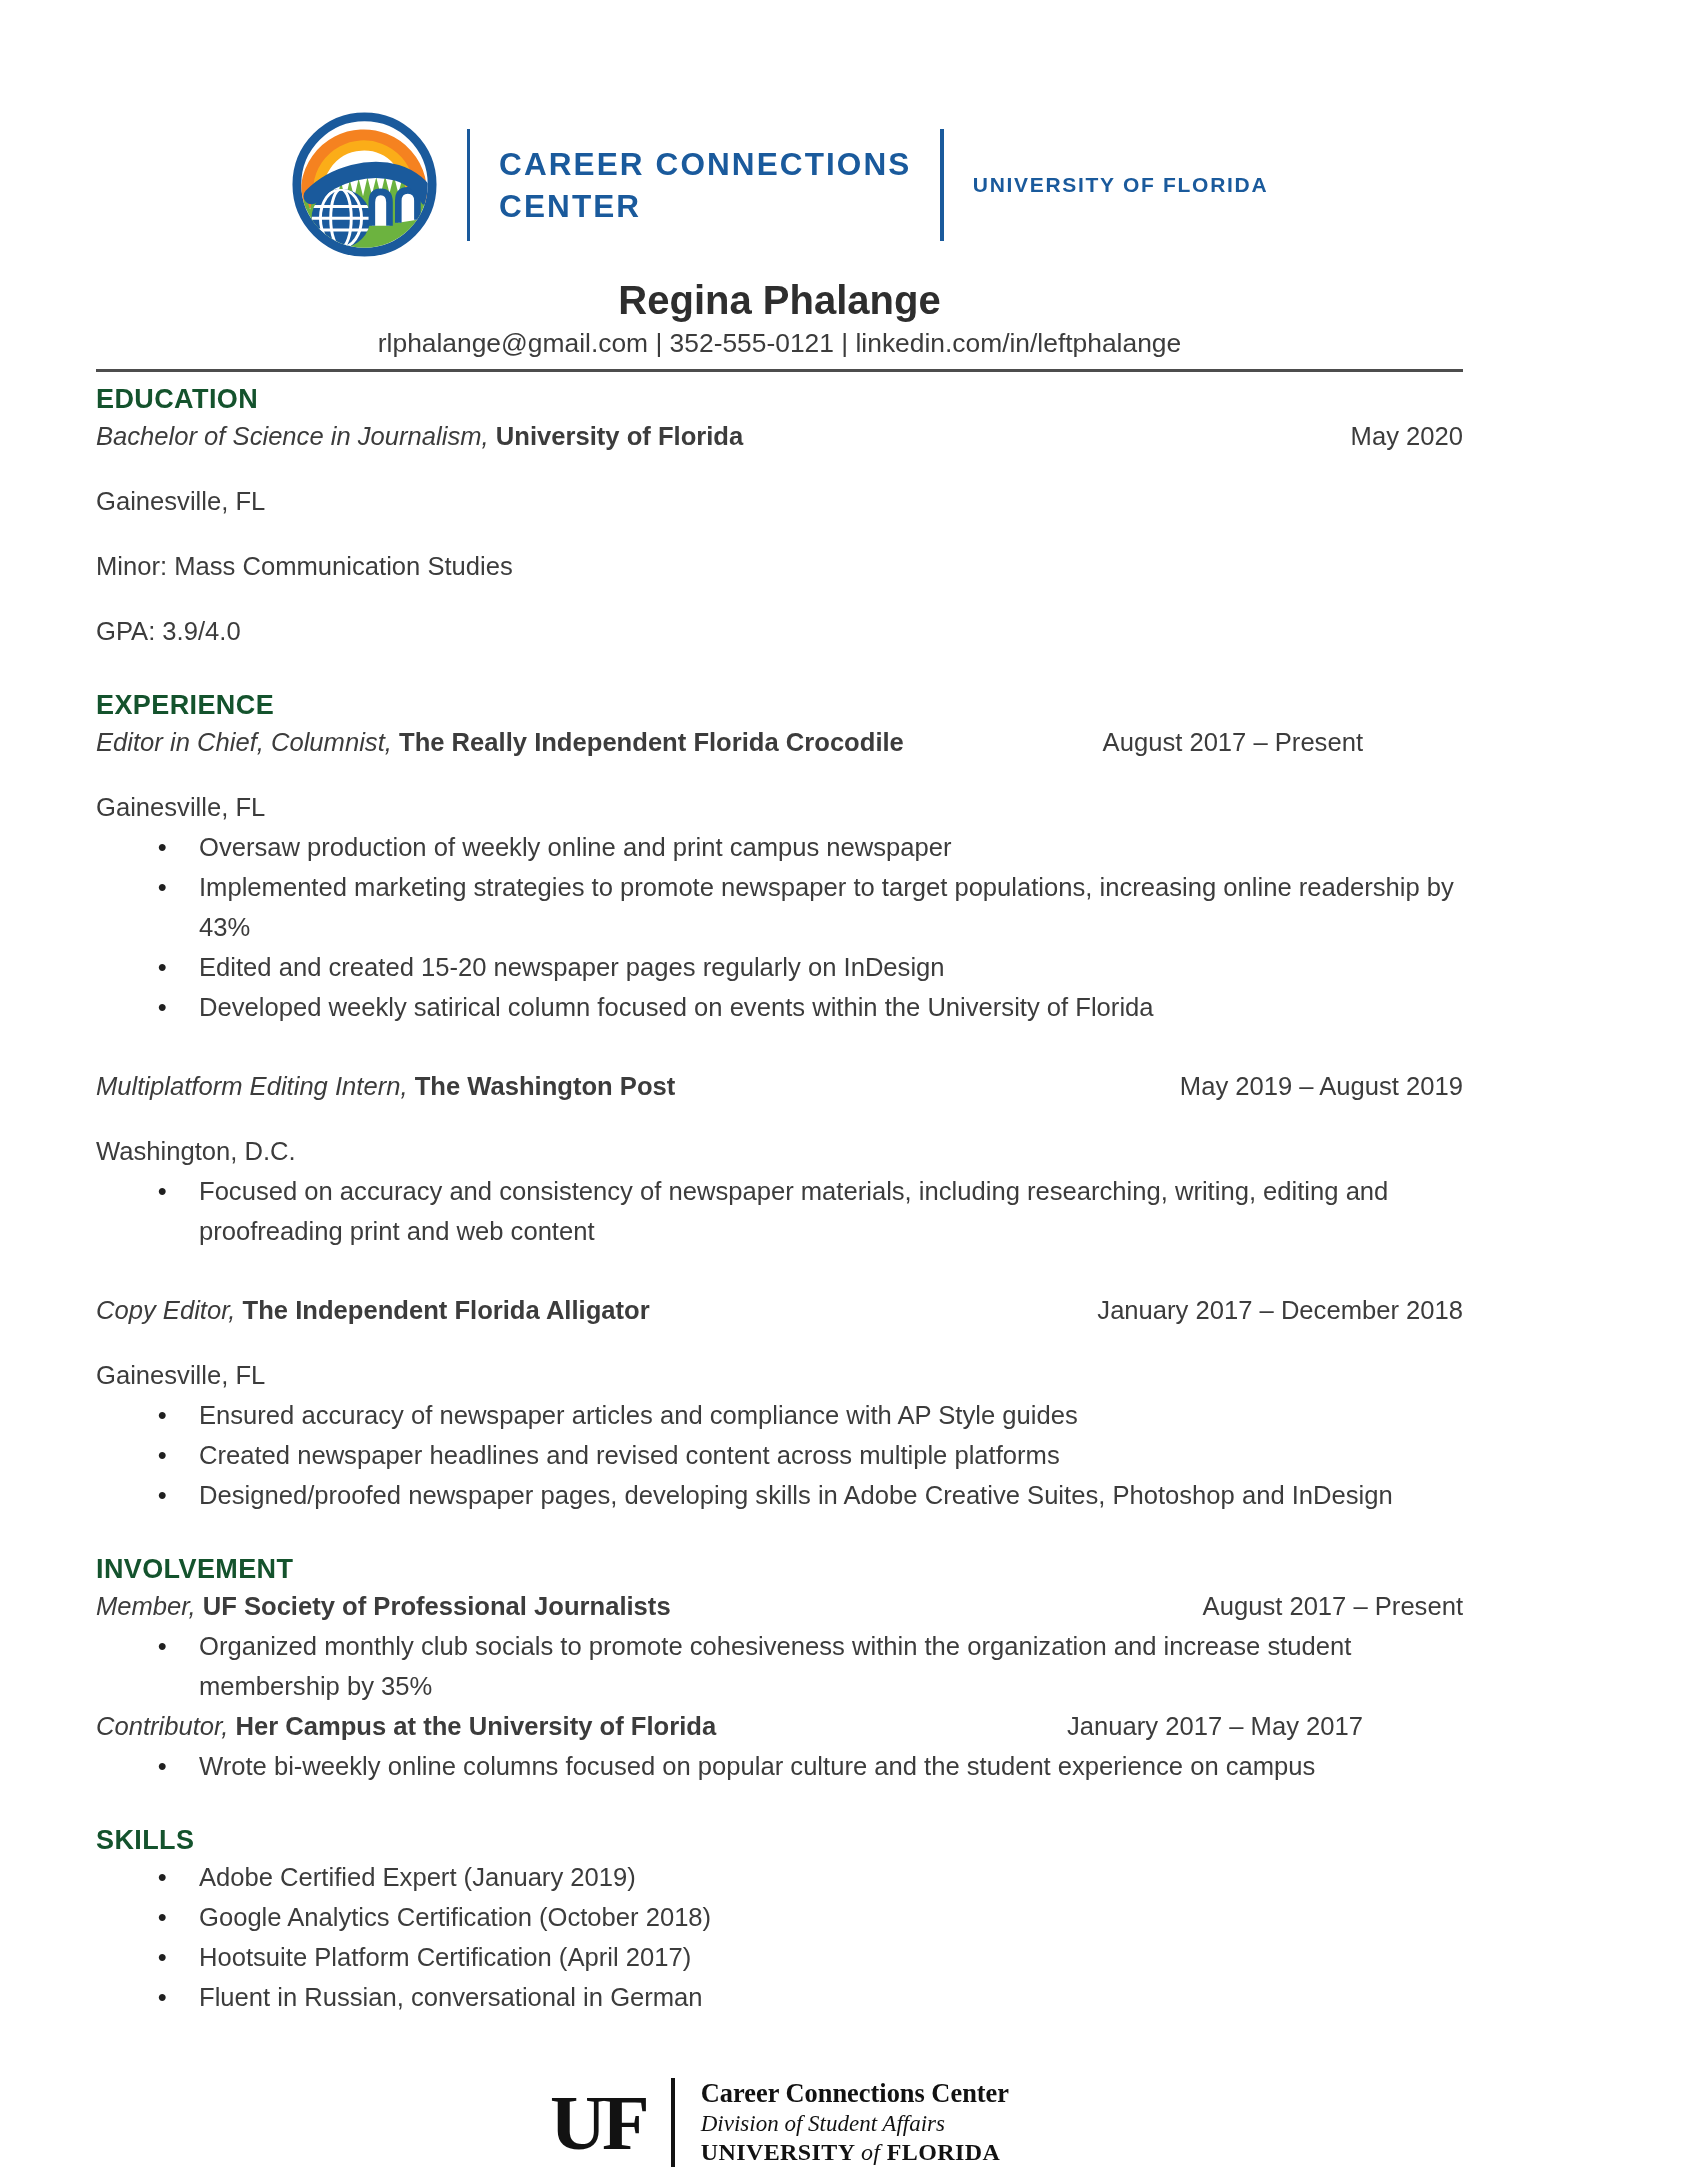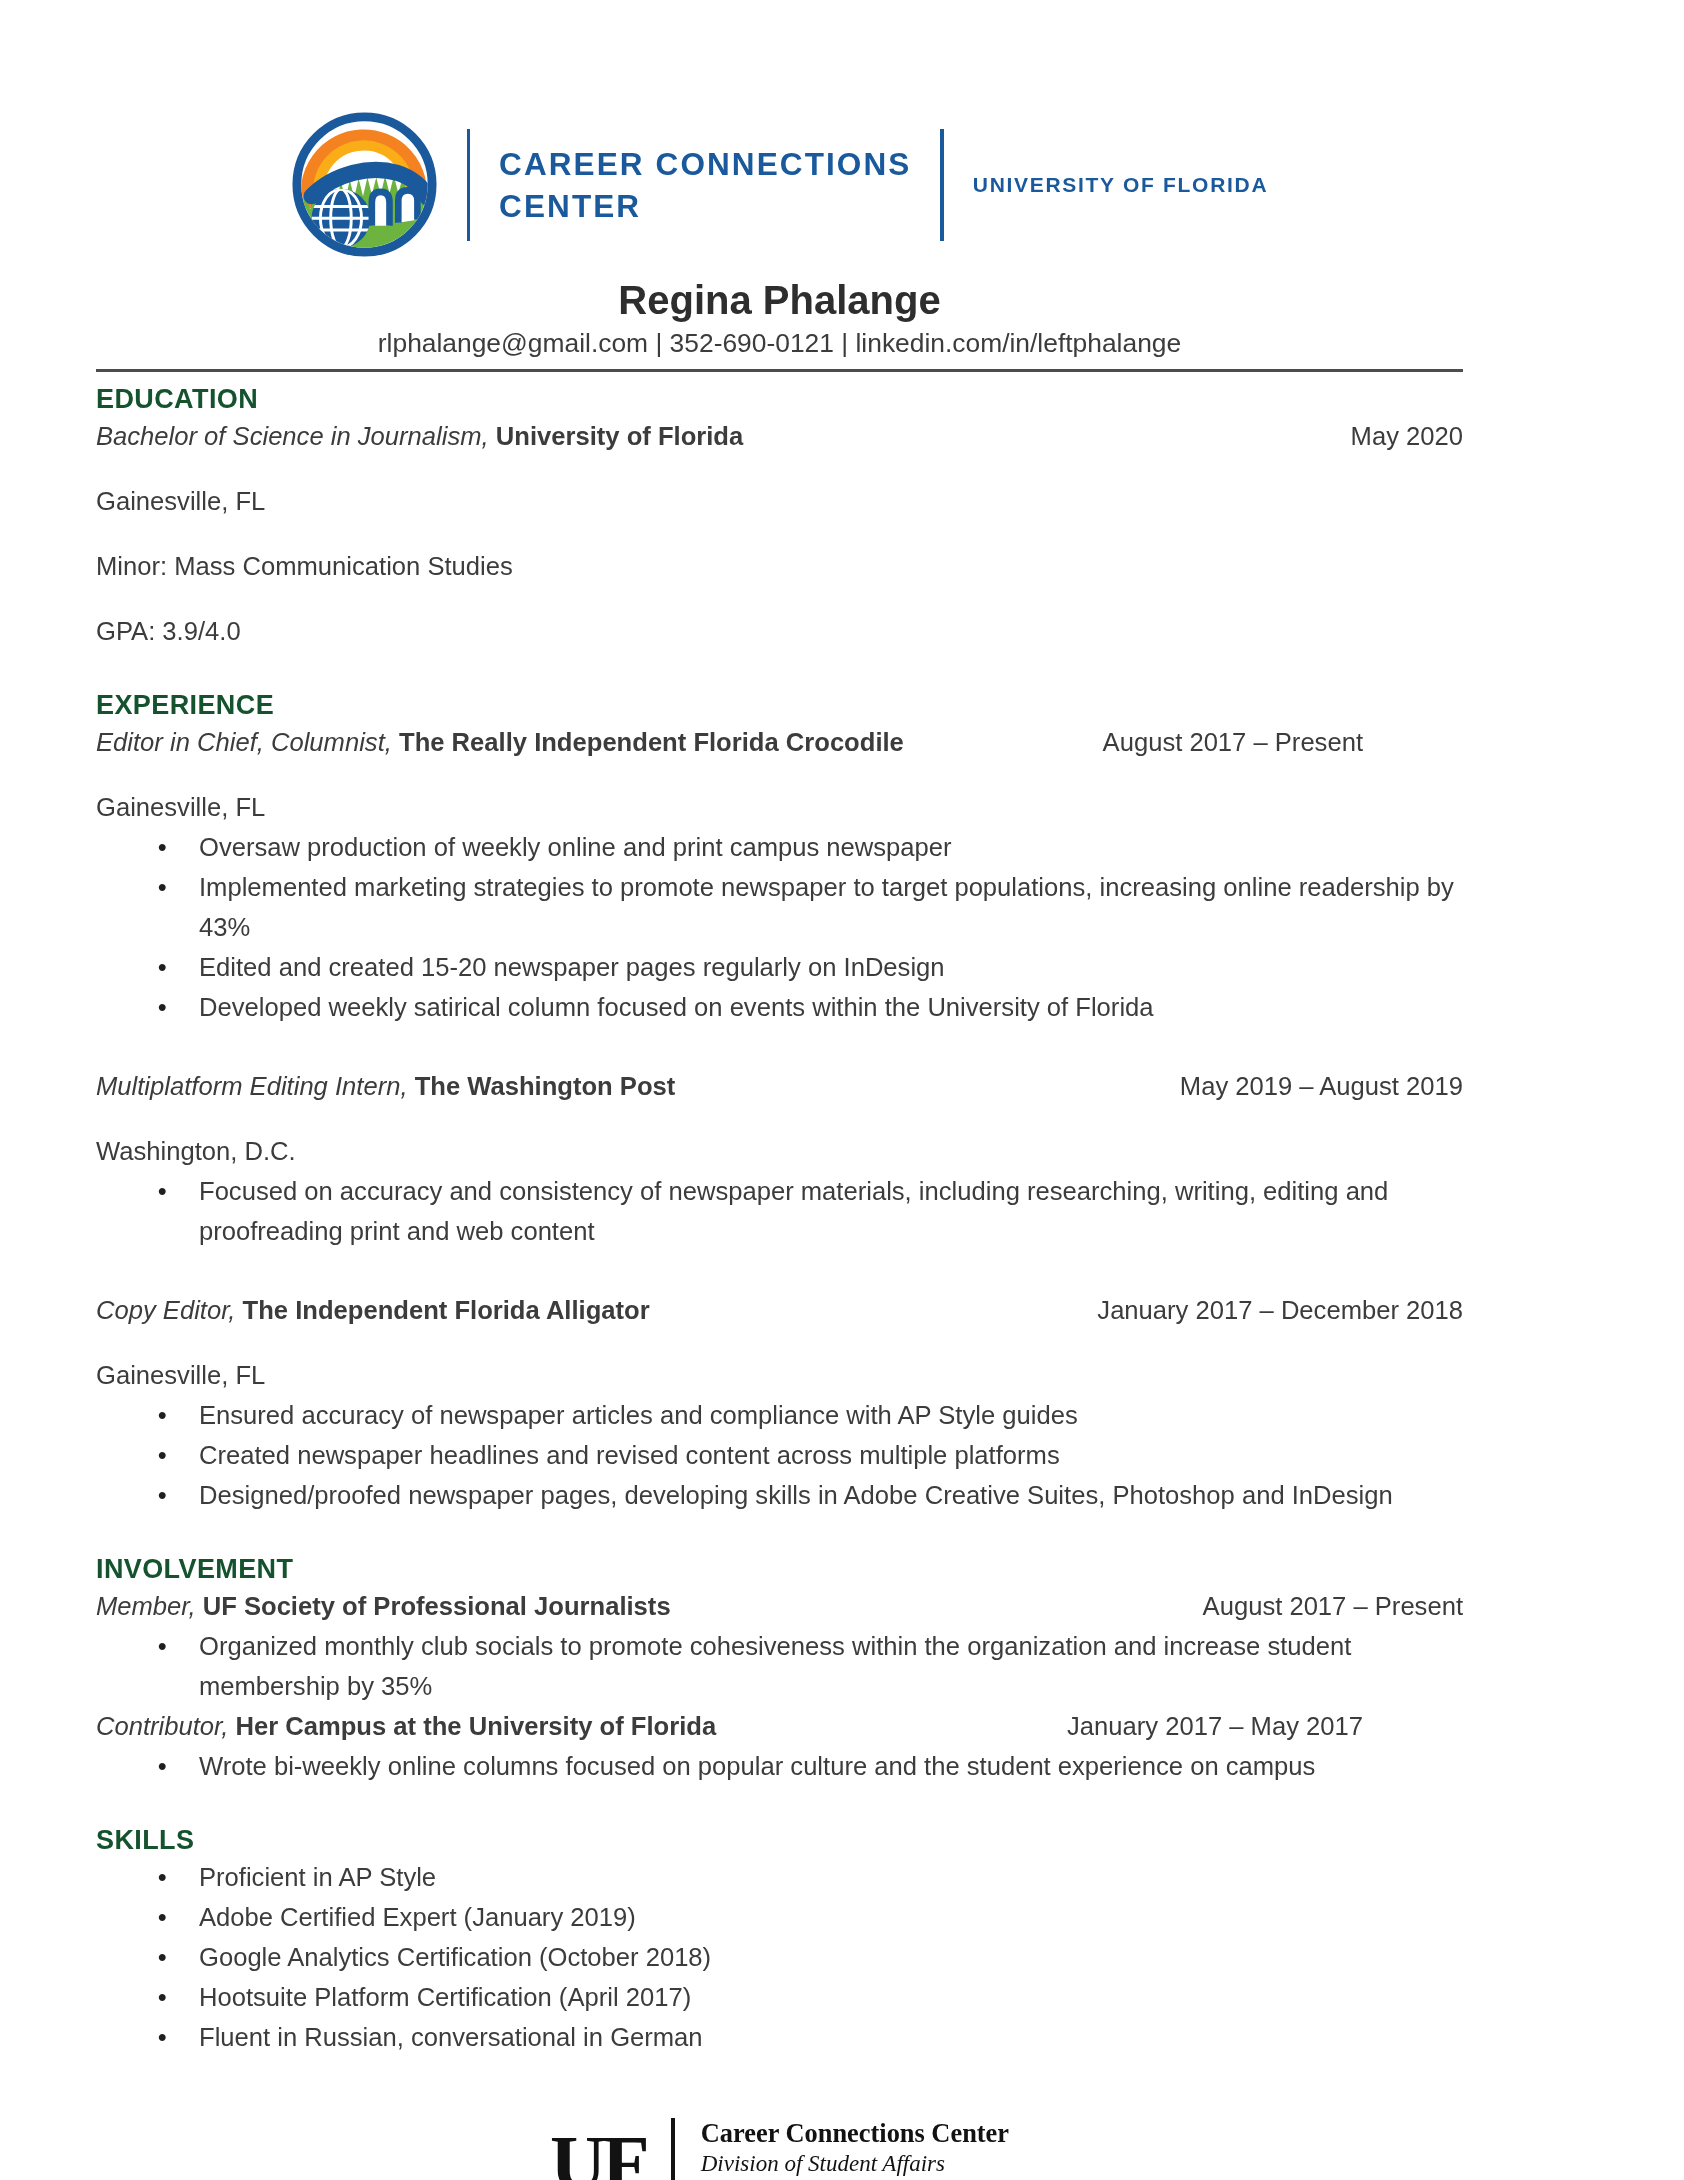--- a/index.html
+++ b/index.html
@@ -131,21 +131,21 @@
     <div class="vbar"></div>
     <div class="org-name">
       <span>CAREER CONNECTIONS</span>
       <span>CENTER</span>
     </div>
     <div class="vbar"></div>
     <div class="univ-label">UNIVERSITY OF FLORIDA</div>
   </header>
 
   <div class="person-name">Regina Phalange</div>
-  <div class="contact-line">rlphalange@gmail.com | 352-690-0121 | linkedin.com/in/leftphalange</div>
+  <div class="contact-line">rlphalange@gmail.com | 352-555-0121 | linkedin.com/in/leftphalange</div>
   <hr class="rule">
 
   <section class="section-education">
     <h2 class="section-heading first">EDUCATION</h2>
     <div class="entry-line">
       <div class="entry-left">
         <span class="it">Bachelor of Science in Journalism,</span>
         <span class="b">University of Florida</span>
       </div>
       <div class="entry-date">May 2020</div>
@@ -232,21 +232,20 @@
       </div>
       <ul class="bullet-list">
         <li>Wrote bi-weekly online columns focused on popular culture and the student experience on campus</li>
       </ul>
     </div>
   </section>
 
   <section class="section-skills">
     <h2 class="section-heading">SKILLS</h2>
     <ul class="bullet-list">
-      <li>Proficient in AP Style</li>
       <li>Adobe Certified Expert (January 2019)</li>
       <li>Google Analytics Certification (October 2018)</li>
       <li>Hootsuite Platform Certification (April 2017)</li>
       <li>Fluent in Russian, conversational in German</li>
     </ul>
   </section>
 
   <footer class="footer-lockup">
     <div class="uf-monogram">UF</div>
     <div class="footer-bar"></div>

